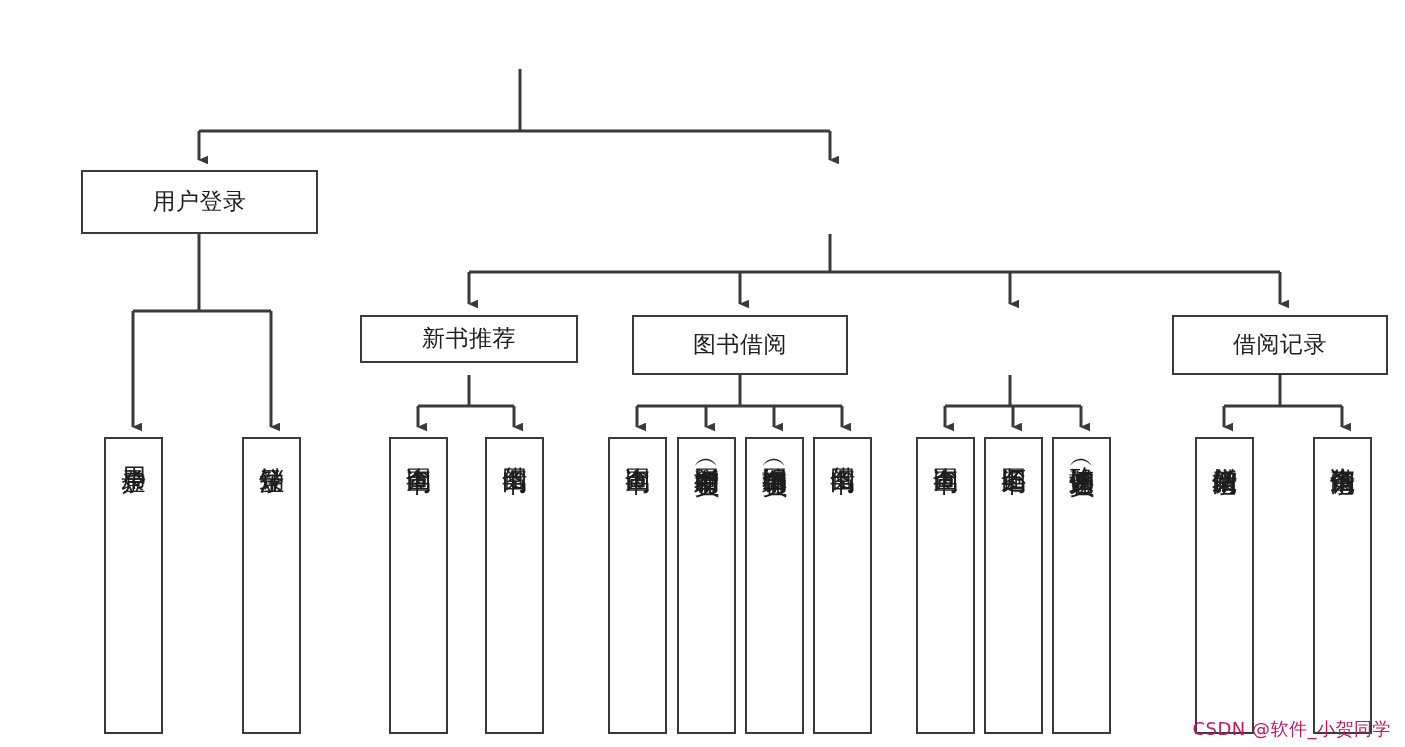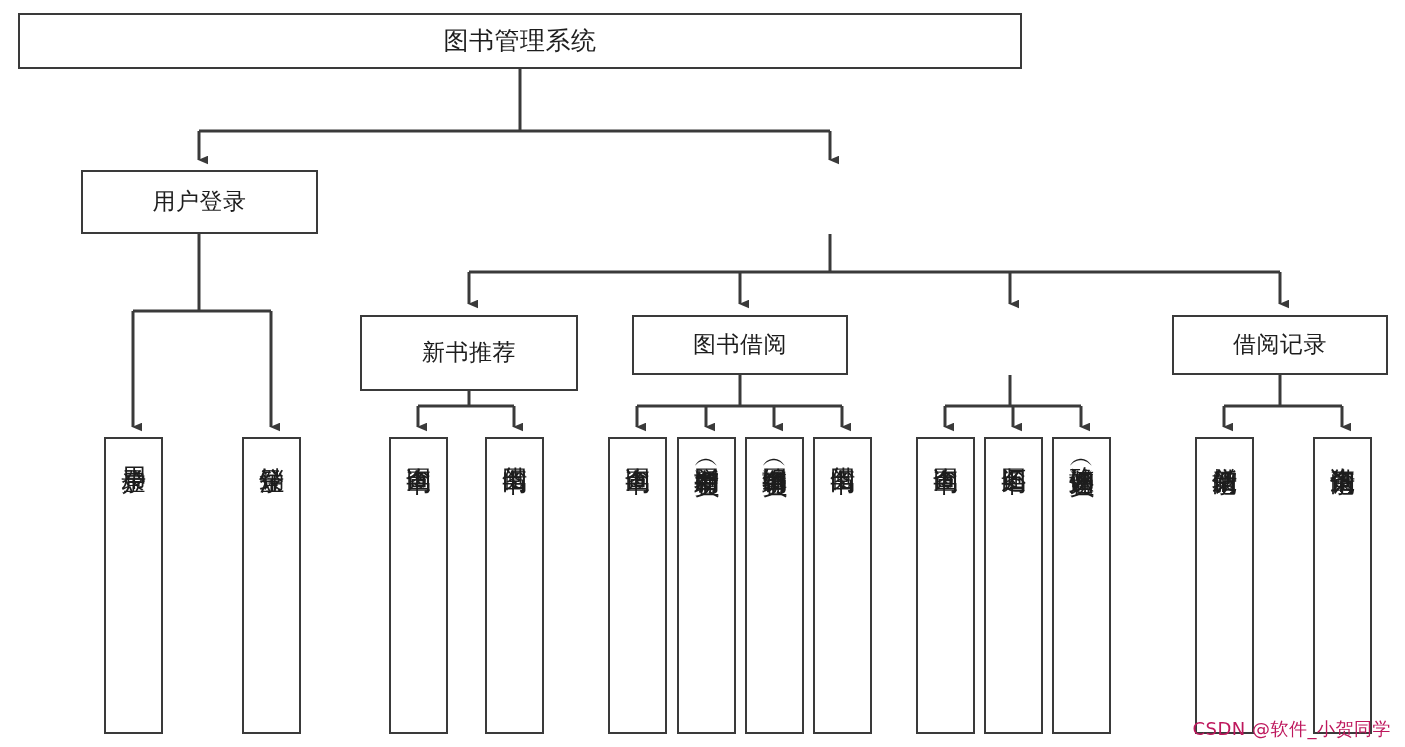--- a/index.html
+++ b/index.html
@@ -120,30 +120,27 @@
       <path d="M 1013 406 L 1013 427" marker-end="url(#arrowhead)"></path>
       <path d="M 1081 406 L 1081 427" marker-end="url(#arrowhead)"></path>
 
       <path d="M 1280 375 L 1280 406"></path>
       <path d="M 1224 406 L 1342 406"></path>
       <path d="M 1224 406 L 1224 427" marker-end="url(#arrowhead)"></path>
       <path d="M 1342 406 L 1342 427" marker-end="url(#arrowhead)"></path>
     </g>
   </svg>
 
-  <div class="node horizontal root" style="left:18px; top:13px; width:1004px; height:56px;">
-    <span class="node-label">图书管理系统</span>
-  </div>
 
   <div class="node horizontal" style="left:81px; top:170px; width:237px; height:64px;">
     <span class="node-label">用户登录</span>
   </div>
 
 
-  <div class="node horizontal" style="left:360px; top:315px; width:218px; height:76px;">
+  <div class="node horizontal" style="left:360px; top:315px; width:218px; height:48px;">
     <span class="node-label">新书推荐</span>
   </div>
 
   <div class="node horizontal" style="left:632px; top:315px; width:216px; height:60px;">
     <span class="node-label">图书借阅</span>
   </div>
 
 
   <div class="node horizontal" style="left:1172px; top:315px; width:216px; height:60px;">
     <span class="node-label">借阅记录</span>

